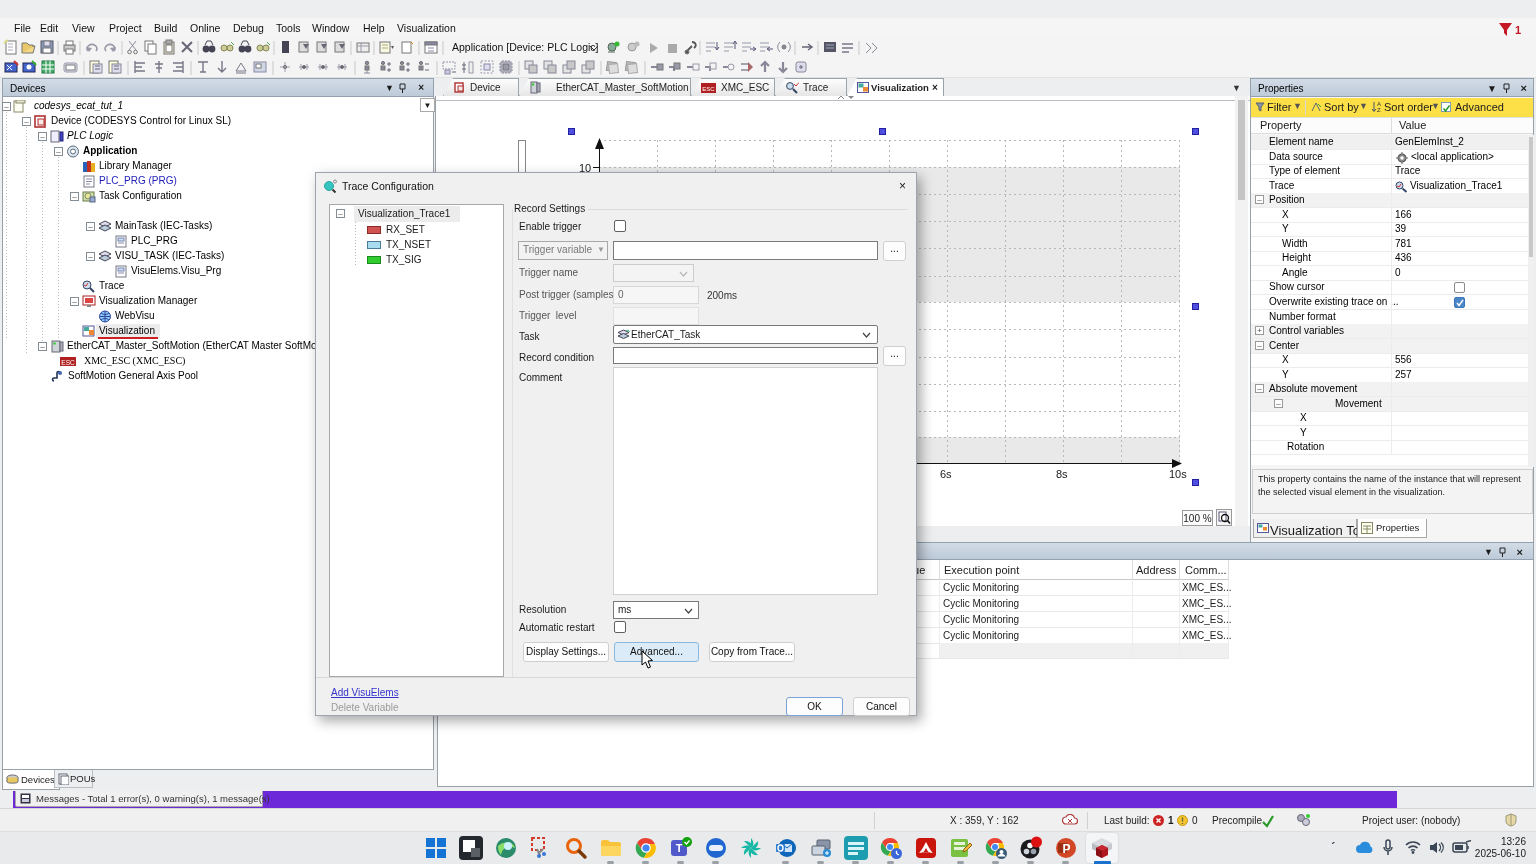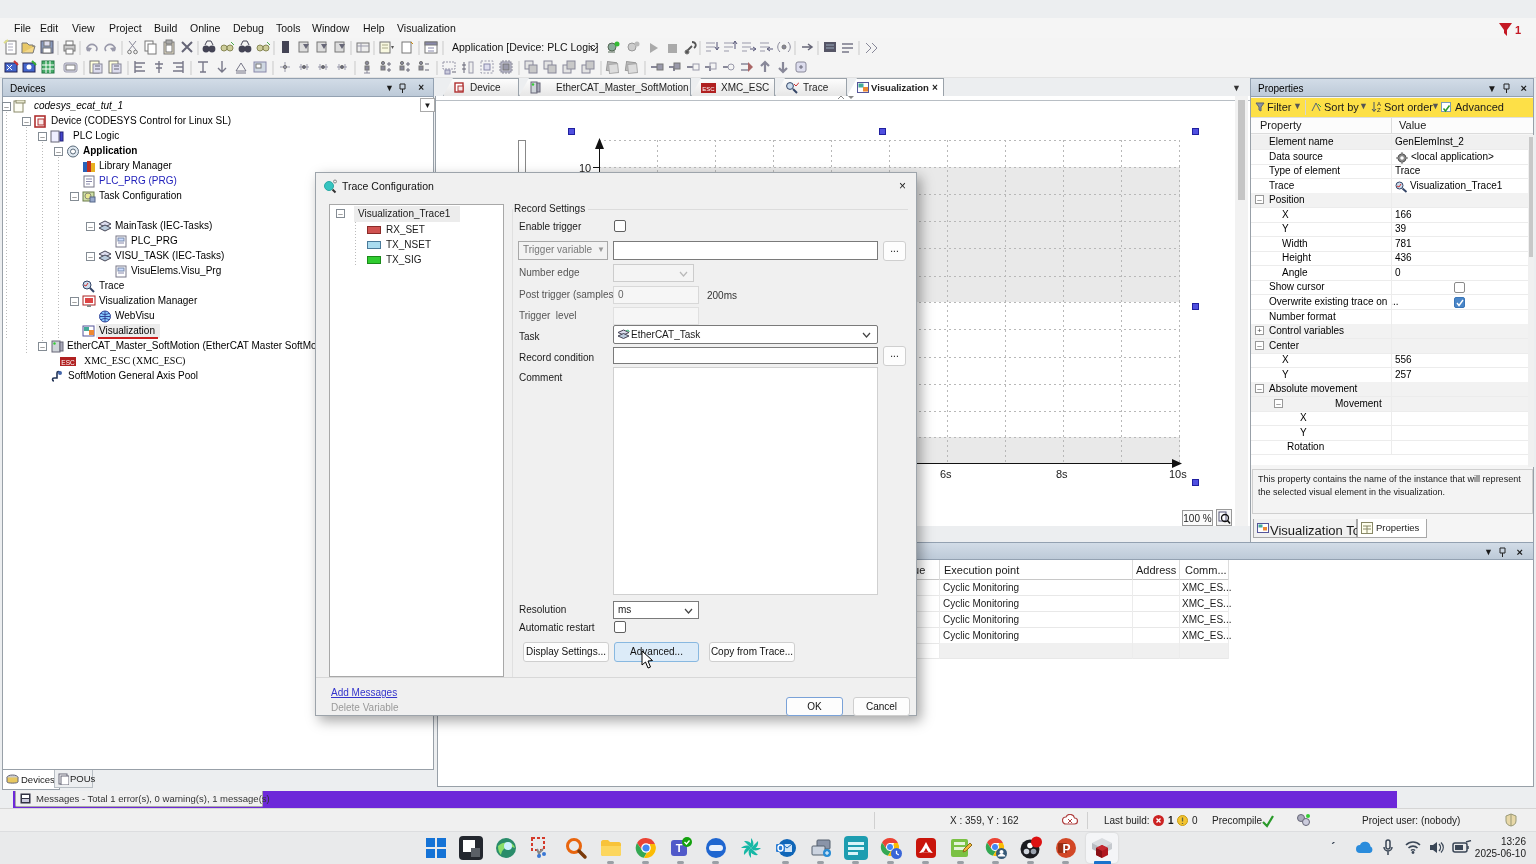--- a/index.html
+++ b/index.html
@@ -455,21 +455,21 @@
           <rect x="4" y="4" width="6" height="6" fill="#f8e8e8" stroke="#b03030"></rect>
         </svg>
     <span style="position:absolute;left:49px;top:1px;">Device (CODESYS Control for Linux SL)</span>
   </div>
   <div class="trow" style="left:0;top:32px;width:430px;">
     <span class="exp" style="left:36px;">–</span>
     <svg class="tico" style="left:48px;" viewBox="0 0 14 13">
           <rect x="1" y="1" width="8" height="11" fill="#eef" stroke="#667"></rect>
           <rect x="10" y="2" width="3" height="9" fill="#44c" stroke="#227"></rect>
         </svg>
-    <span style="position:absolute;left:71px;top:1px;">PLC Logic</span>
+    <span style="position:absolute;left:65px;top:1px;font-style:italic;">PLC Logic</span>
   </div>
   <div class="trow" style="left:0;top:47px;width:430px;">
     <span class="exp" style="left:52px;">–</span>
     <svg class="tico" style="left:64px;" viewBox="0 0 14 13">
           <circle cx="7" cy="6.5" r="5.5" fill="#dfe8f0" stroke="#5a6a7a"></circle>
           <circle cx="7" cy="6.5" r="2.5" fill="#fff" stroke="#5a6a7a"></circle>
         </svg>
     <span style="position:absolute;left:81px;top:1px;font-weight:bold;">Application</span>
   </div>
   <div class="trow" style="left:0;top:77px;width:430px;">
@@ -1171,21 +1171,21 @@
   <span class="abs" style="left:203px;top:48px;">Enable trigger</span>
   <div class="abs" style="left:298px;top:47px;width:12px;height:12px;background:#fff;border:1px solid #606060;border-radius:2px;"></div>
 
   <div class="abs" style="left:202px;top:68px;width:90px;height:19px;background:#f2f2f2;border:1px solid #a8a8a8;">
     <span class="abs" style="left:4px;top:2px;color:#777;">Trigger variable</span>
     <span class="abs" style="left:78px;top:3px;color:#999;font-size:8px;">▼</span>
   </div>
   <div class="fld-en" style="left:297px;top:68px;width:265px;height:19px;"></div>
   <div class="btn" style="left:567px;top:68px;width:23px;height:20px;line-height:14px;">...</div>
 
-  <span class="abs" style="left:203px;top:94px;color:#555;">Number edge</span>
+  <span class="abs" style="left:203px;top:94px;color:#555;">Trigger name</span>
   <div class="abs" style="left:297px;top:91px;width:81px;height:18px;background:#f4f4f4;border:1px solid #cccccc;">
     <svg class="abs" style="right:5px;top:6px;" width="9" height="7">
           <path d="M1 1 L4.5 5 L8 1" stroke="#b8b8b8" stroke-width="1.2" fill="none"></path>
         </svg>
   </div>
 
   <span class="abs" style="left:203px;top:116px;color:#555;">Post trigger (samples</span>
   <div class="abs" style="left:297px;top:113px;width:86px;height:18px;background:#f6f6f6;border:1px solid #d8d8d8;">
         <span class="abs" style="left:4px;top:2px;color:#666;">0</span>
       </div>
@@ -1221,21 +1221,21 @@
         </svg>
   </div>
   <span class="abs" style="left:203px;top:449px;">Automatic restart</span>
   <div class="abs" style="left:298px;top:448px;width:12px;height:12px;background:#fff;border:1px solid #606060;border-radius:2px;"></div>
 
   <div class="btn" style="left:207px;top:469px;width:86px;height:20px;line-height:18px;">Display Settings...</div>
   <div class="btn" style="left:298px;top:469px;width:85px;height:20px;line-height:18px;background:#dcebf8;border-color:#88b8e0;">Advanced...</div>
   <div class="btn" style="left:393px;top:469px;width:86px;height:20px;line-height:18px;">Copy from Trace...</div>
 
   <div class="abs" style="left:0px;top:504px;width:600px;height:1px;background:#d8d8d8;"></div>
-  <span class="abs" style="left:15px;top:514px;color:#3333cc;text-decoration:underline;">Add Messages</span>
+  <span class="abs" style="left:15px;top:514px;color:#3333cc;text-decoration:underline;">Add VisuElems</span>
   <span class="abs" style="left:15px;top:529px;color:#999;">Delete Variable</span>
   <div class="btn" style="left:470px;top:524px;width:57px;height:19px;line-height:17px;border-color:#7aa2d8;">OK</div>
   <div class="btn" style="left:537px;top:524px;width:57px;height:19px;line-height:17px;">Cancel</div>
 
   <svg class="abs" style="left:325px;top:477px;" width="14" height="20">
         <path d="M1 1 L1 15 L4.5 12 L7 18 L9.5 17 L7 11 L11.5 10.5 Z" fill="#fff" stroke="#000" stroke-width="1"></path>
       </svg>
 </div>
 
 </div>

